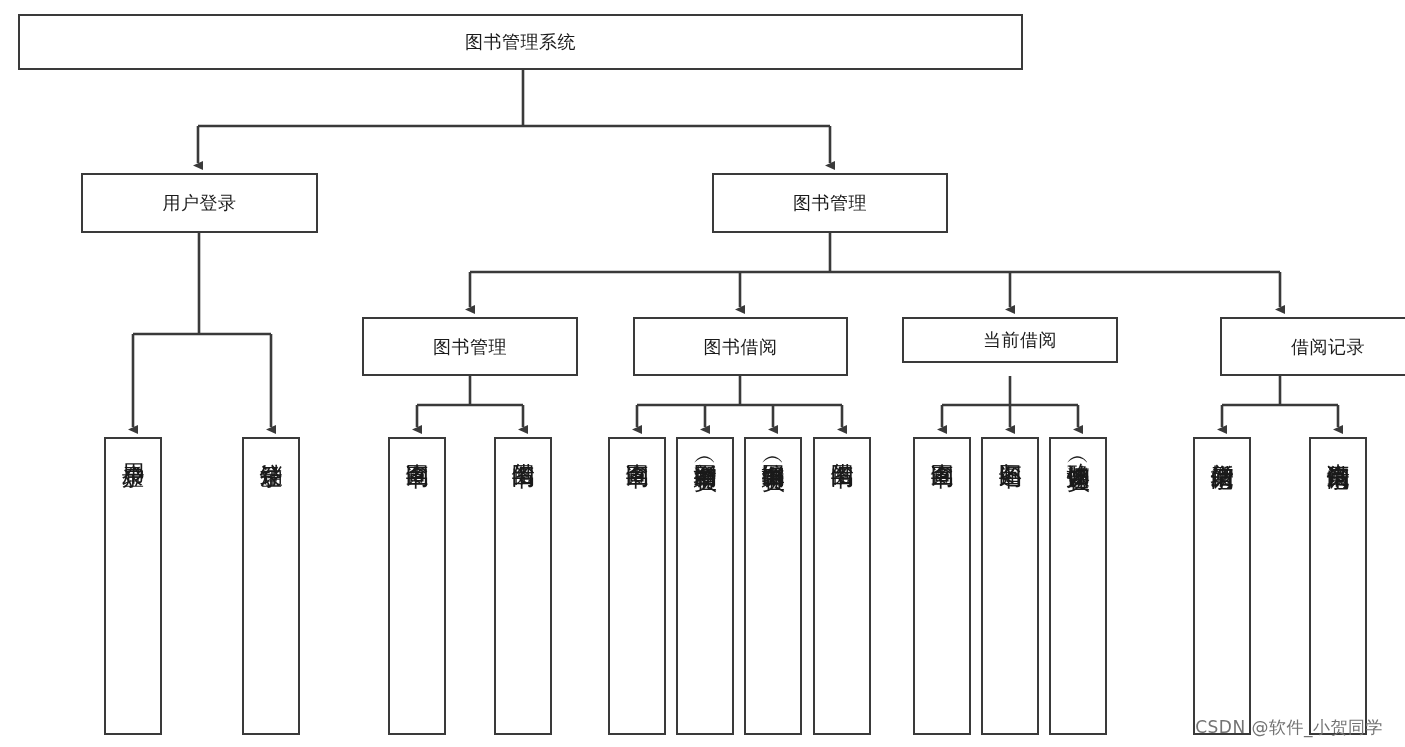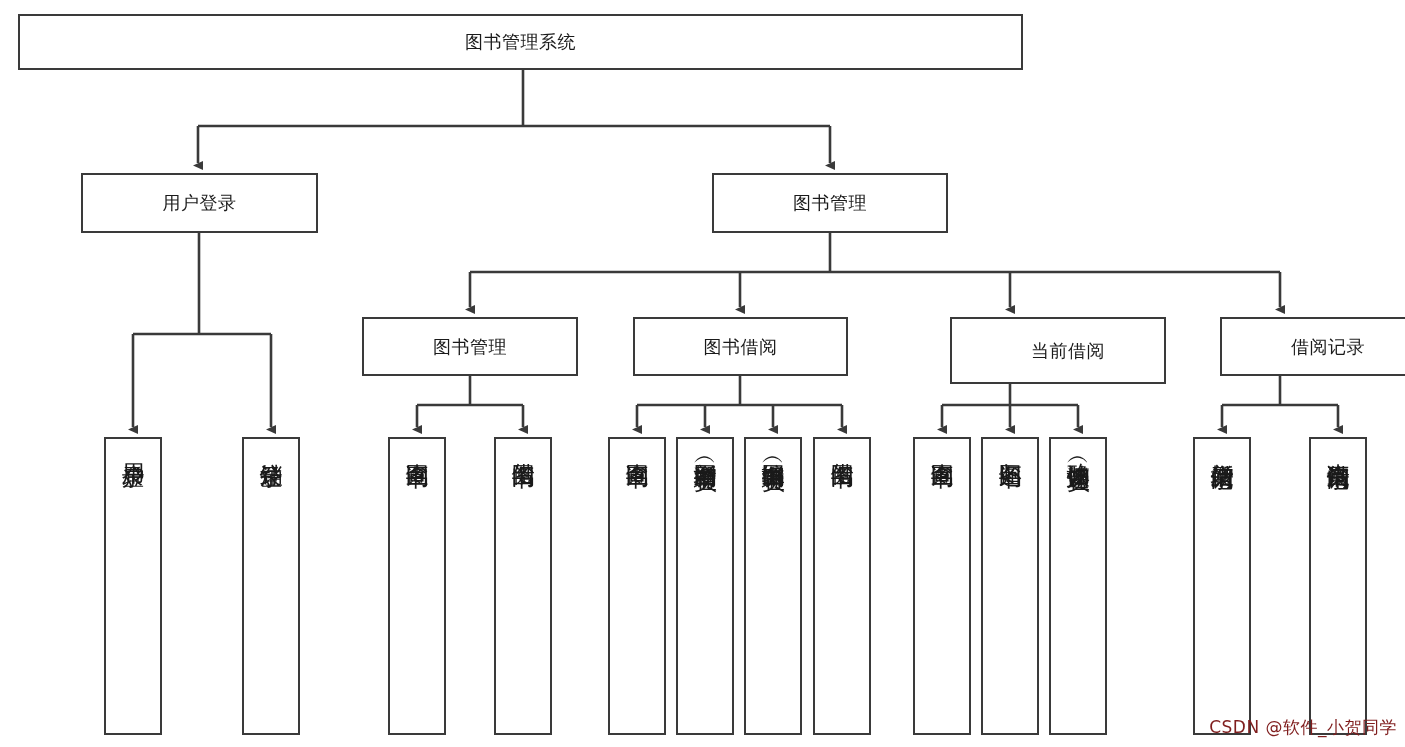--- a/index.html
+++ b/index.html
@@ -62,24 +62,24 @@
     position: absolute;
     left: 0;
     top: 0;
     width: 1405px;
     height: 747px;
     pointer-events: none;
   }
 
   .watermark {
     position: absolute;
-    right: 8px;
+    right: 22px;
     bottom: 8px;
     font-size: 17px;
-    color: #7f1d1d;
+    color: #737373;
     letter-spacing: 0.5px;
     white-space: nowrap;
   }
 </style>
 </head>
 <body>
 
 <div id="diagram-root">
 
   <svg class="connector-layer" viewBox="0 0 1405 747" width="1405" height="747" xmlns="http://www.w3.org/2000/svg">
@@ -142,21 +142,21 @@
   <div class="node-box" style="left:712px; top:173px; width:236px; height:60px;">
     <span class="node-label-h">图书管理</span>
   </div>
 
   <div class="node-box" style="left:362px; top:317px; width:216px; height:59px;">
     <span class="node-label-h">图书管理</span>
   </div>
   <div class="node-box" style="left:633px; top:317px; width:215px; height:59px;">
     <span class="node-label-h">图书借阅</span>
   </div>
-  <div class="node-box" style="left:950px; top:317px; width:216px; height:67px;padding-left:20px;">
+  <div class="node-box" style="left:902px; top:317px; width:216px; height:46px;padding-left:20px;">
     <span class="node-label-h">当前借阅</span>
   </div>
   <div class="node-box" style="left:1172px; top:317px; width:216px; height:59px;margin-left:48px;">
     <span class="node-label-h">借阅记录</span>
   </div>
 
   <div class="node-box leaf" style="left:104px; top:437px; width:58px; height:298px;">
     <span class="node-label-v">用户登录</span>
   </div>
   <div class="node-box leaf" style="left:242px; top:437px; width:58px; height:298px;">

